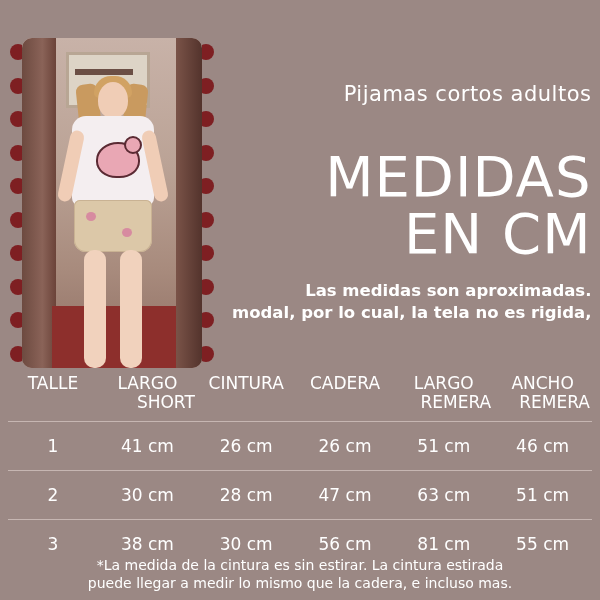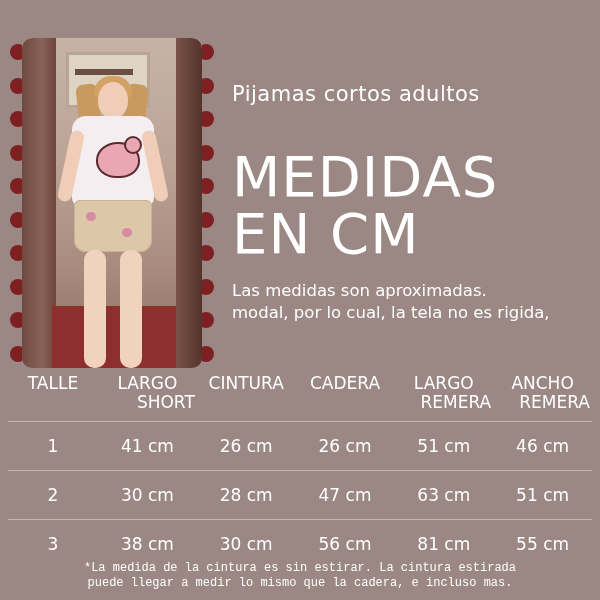--- a/index.html
+++ b/index.html
@@ -190,21 +190,21 @@
     border-radius: 10px;
   }
   .ph-leg-l { left: 62px; }
   .ph-leg-r { left: 98px; }
 
   
   .headings {
     flex: 1 1 auto;
     padding-left: 30px;
     padding-top: 44px;
-    text-align: left;
+    text-align: right;
   }
   .subtitle-top {
     font-size: 21px;
     letter-spacing: 0.5px;
     color: #ffffff;
     margin-bottom: 6px;
     font-weight: 400;
   }
   .title-big {
     font-size: 56px;
@@ -217,21 +217,21 @@
   .title-big .l2 {
     display: block;
     margin-top: 2px;
   }
   .note {
     margin-top: 18px;
     font-size: 16.5px;
     line-height: 1.35;
     color: #ffffff;
   }
-  .note div { white-space: nowrap; }
+  .note div { white-space: nowrap; font-weight: bold; }
 
   
   .table {
     position: absolute;
     left: 0;
     top: 368px;
     width: 600px;
     box-sizing: border-box;
     padding: 0 8px;
   }
@@ -261,26 +261,25 @@
     border-top: 1px solid #c6b6b2;
   }
   .col-talle { width: 86px; }
 
   .footnote {
     position: absolute;
     left: 0;
     right: 0;
     bottom: 8px;
     text-align: center;
-    font-size: 12px;
+    font-size: 14px;
     line-height: 1.3;
     color: #ffffff;
     padding: 0 16px;
     box-sizing: border-box;
-    font-family: Liberation Mono, monospace;
   }
 </style>
 </head>
 <body>
 
 <div class="page">
 
   <div class="top">
 
     <div class="photo-wrap">

